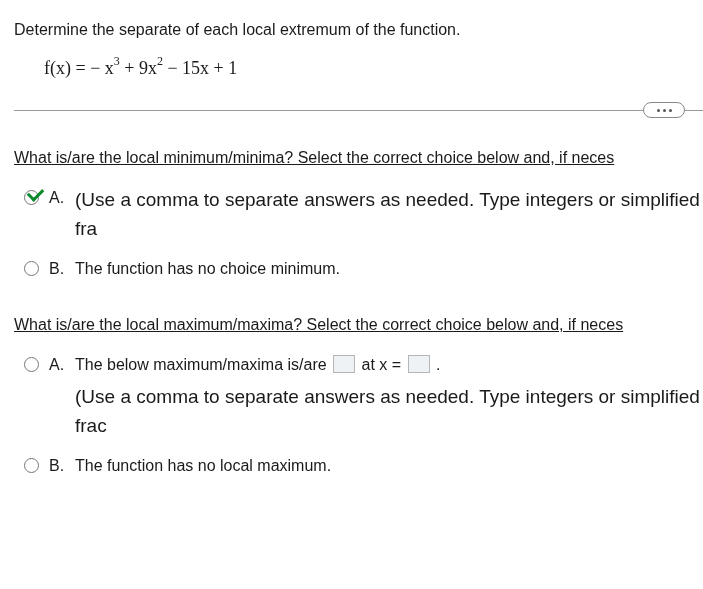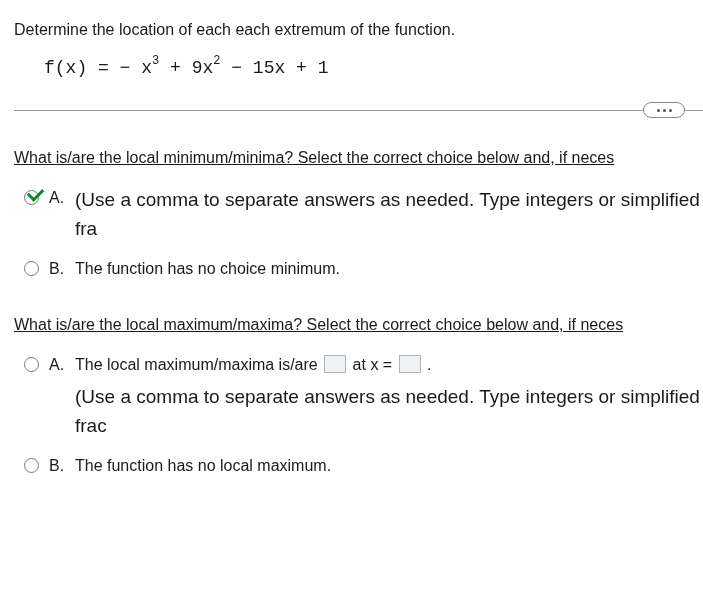--- a/index.html
+++ b/index.html
@@ -10,21 +10,21 @@
     background: #fff;
     width: 703px;
     height: 589px;
     overflow: hidden;
     padding: 18px 0 0 14px;
     line-height: 1.5;
   }
   .problem-statement { margin-bottom: 12px; }
   .function {
     margin: 9px 0 20px 30px;
-    font-family: Liberation Mono, monospace;
+    font-family: Liberation Serif, serif;
     font-size: 18px;
   }
   .sup { font-size: 12px; vertical-align: super; position: relative; top: -2px; }
   .divider-row {
     position: relative;
     height: 18px;
     margin-bottom: 26px;
   }
   .hr {
     position: absolute;
@@ -96,21 +96,21 @@
     background: #eef2f5;
     border: 1px solid #b5b5b5;
     min-width: 22px;
     height: 18px;
     vertical-align: -3px;
   }
 </style>
 </head>
 <body>
 
-<div class="problem-statement">Determine the location of each each extremum of the function.</div>
+<div class="problem-statement">Determine the separate of each local extremum of the function.</div>
 
 <div class="function">
   <span>f(x) = − x</span><span class="sup">3</span><span> + 9x</span><span class="sup">2</span><span> − 15x + 1</span>
 </div>
 
 <div class="divider-row">
   <div class="hr"></div>
   <div class="dots-pill">
     <span></span>
     <span></span>
@@ -138,21 +138,21 @@
 </div>
 
 <div class="question">What is/are the local maximum/maxima? Select the correct choice below and, if neces</div>
 
 <div class="choice-group">
   <div class="choice">
     <div class="radio"></div>
     <div class="choice-label">A.</div>
     <div class="choice-body">
       <div class="choice-text">
-        <span>The local maximum/maxima is/are </span><span class="answer-box empty"></span><span> at x = </span><span class="answer-box empty"></span><span> .</span>
+        <span>The below maximum/maxima is/are </span><span class="answer-box empty"></span><span> at x = </span><span class="answer-box empty"></span><span> .</span>
       </div>
       <div class="hint">(Use a comma to separate answers as needed. Type integers or simplified frac</div>
     </div>
   </div>
   <div class="choice">
     <div class="radio"></div>
     <div class="choice-label">B.</div>
     <div class="choice-body">
       <div class="choice-text">The function has no local maximum.</div>
     </div>

